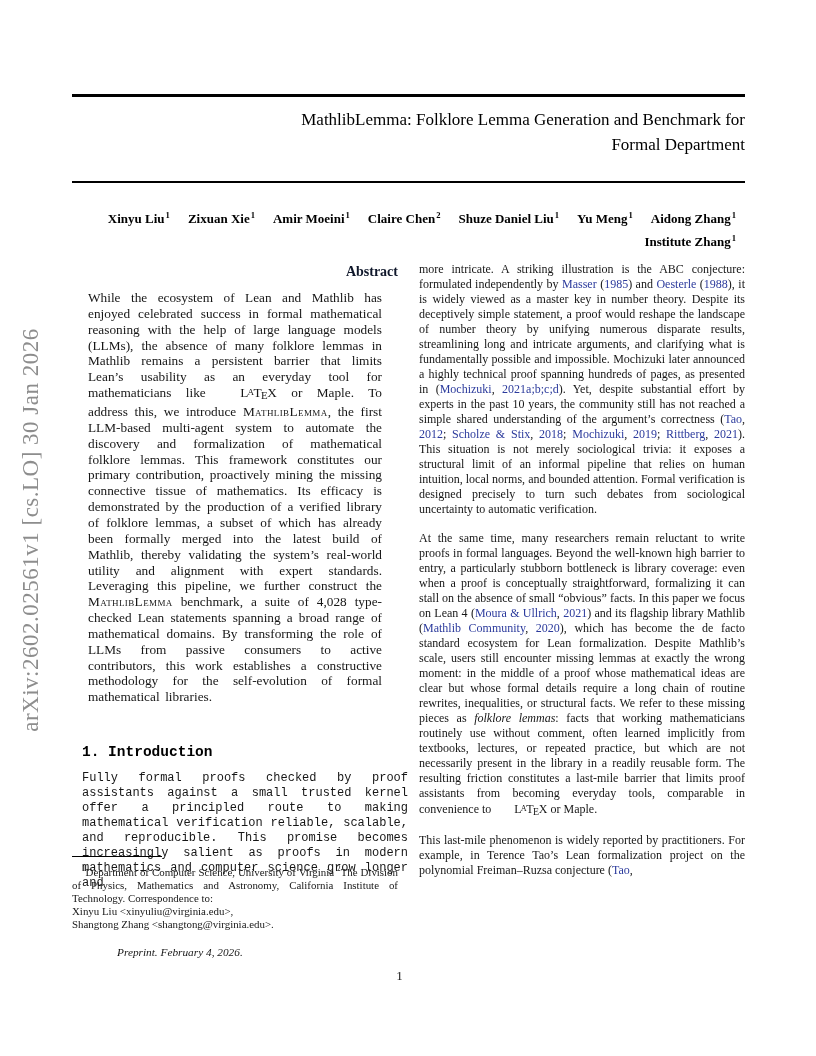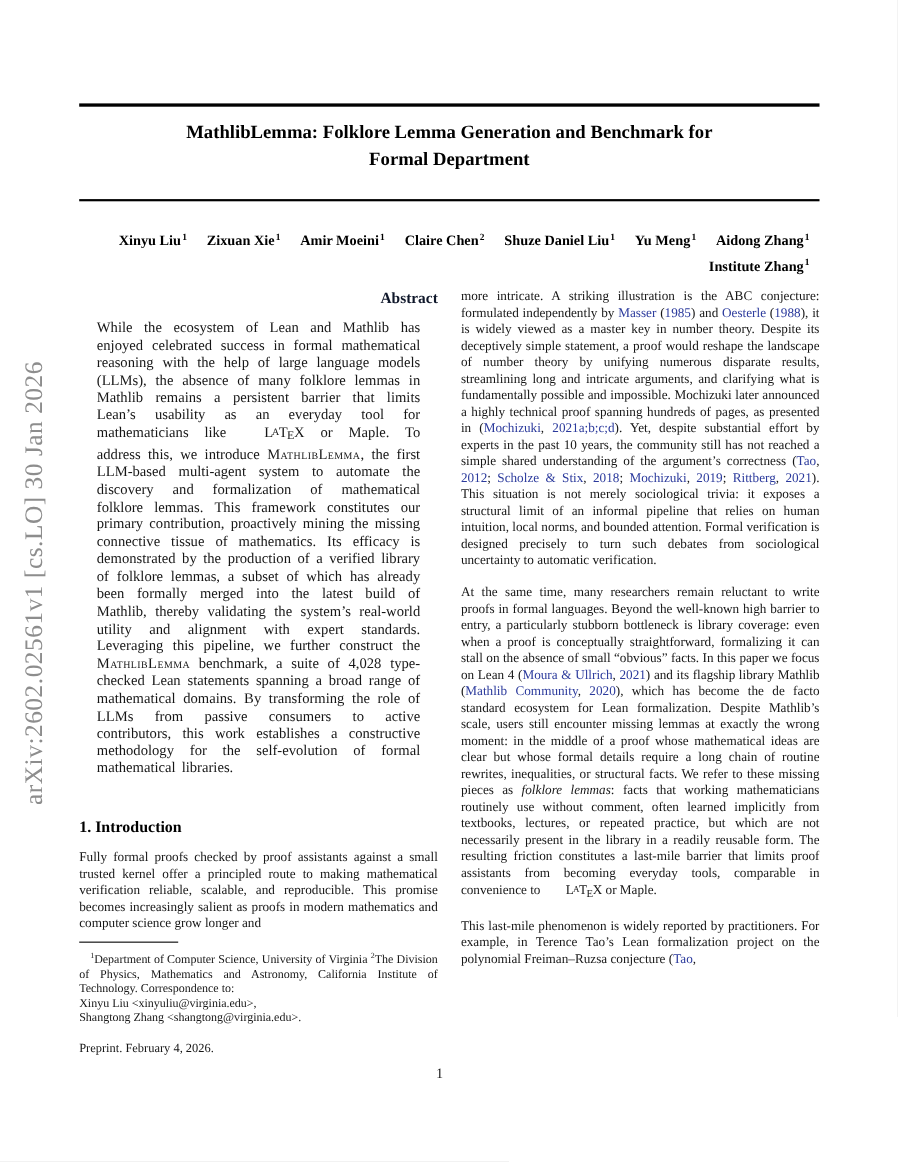--- a/index.html
+++ b/index.html
@@ -22,53 +22,53 @@
     letter-spacing:.5px;
     color:#8d8d8d;
     text-align:center;
     white-space:nowrap;
   }
   
   .rule-top{position:absolute;left:72px;top:94px;width:673px;height:2.5px;background:#000;}
   .rule-bottom{position:absolute;left:72px;top:181px;width:673px;height:1.6px;background:#000;}
   .title-block{
     position:absolute;left:72px;top:107px;width:673px;
-    text-align:center;font-weight:bold;font-size:17px;line-height:25px;color:#000;
+    text-align:right;font-weight:normal;font-size:17px;line-height:25px;color:#000;
   }
   .authors-block{
     position:absolute;left:72px;top:206px;width:673px;
     text-align:right;font-weight:bold;font-size:13px;line-height:18.5px;color:#000;
   }
   .author{margin:0 9px;white-space:nowrap;}
   .author .sup{font-size:66%;vertical-align:super;font-weight:bold;margin-left:1px;}
   
   .col-left{position:absolute;left:72px;top:262px;width:326px;}
   .col-right{position:absolute;left:419px;top:262px;width:326px;height:700px;overflow:hidden;}
   .abstract-heading{
     text-align:right;font-weight:bold;font-size:14px;margin:2px 0 10px 0;color:#0f172a;
   }
   .abstract-body{
     padding:0 16px;
     font-size:13.3px;line-height:15.85px;
     text-align:justify;
     word-spacing:2.2px;
   }
-  .intro-block{position:absolute;left:72px;top:744px;width:326px;}
+  .intro-block{position:absolute;left:82px;top:744px;width:326px;font-family:Liberation Mono, monospace;}
   .section-heading{font-weight:bold;font-size:14.5px;margin:0 0 11px 0;color:#000;}
   .para{
     font-size:12px;line-height:15px;
     text-align:justify;
     margin:0 0 14px 0;
   }
   .para:last-child{margin-bottom:0;}
   
   .footnote-block{position:absolute;left:72px;top:856px;width:326px;font-size:10.9px;line-height:13.2px;}
   .fn-rule{width:90px;border:0;border-top:1px solid #000;margin:0 0 6px 0;}
   .fn-line-first{text-align:justify;text-indent:10px;}
-  .preprint{margin-top:14px;font-size:11.3px;}
+  .preprint{font-style:italic;margin-top:14px;font-size:11.3px;margin-left:45px;}
   
   .page-number{position:absolute;left:72px;top:968px;width:655px;text-align:center;font-size:13px;}
   
   .seg-cite{color:var(--cite,#2b3a9c);}
   .seg-i{font-style:italic;}
   .seg-sc{font-variant:small-caps;letter-spacing:.4px;}
   .seg-sup{font-size:66%;vertical-align:super;}
   .seg-latex{white-space:nowrap;margin-left:20px;}
   .latex-a{font-size:68%;vertical-align:.25em;margin:0 -0.05em 0 -0.1em;}
   .latex-e{font-size:82%;vertical-align:-0.18em;margin:0 -0.03em 0 -0.06em;}

